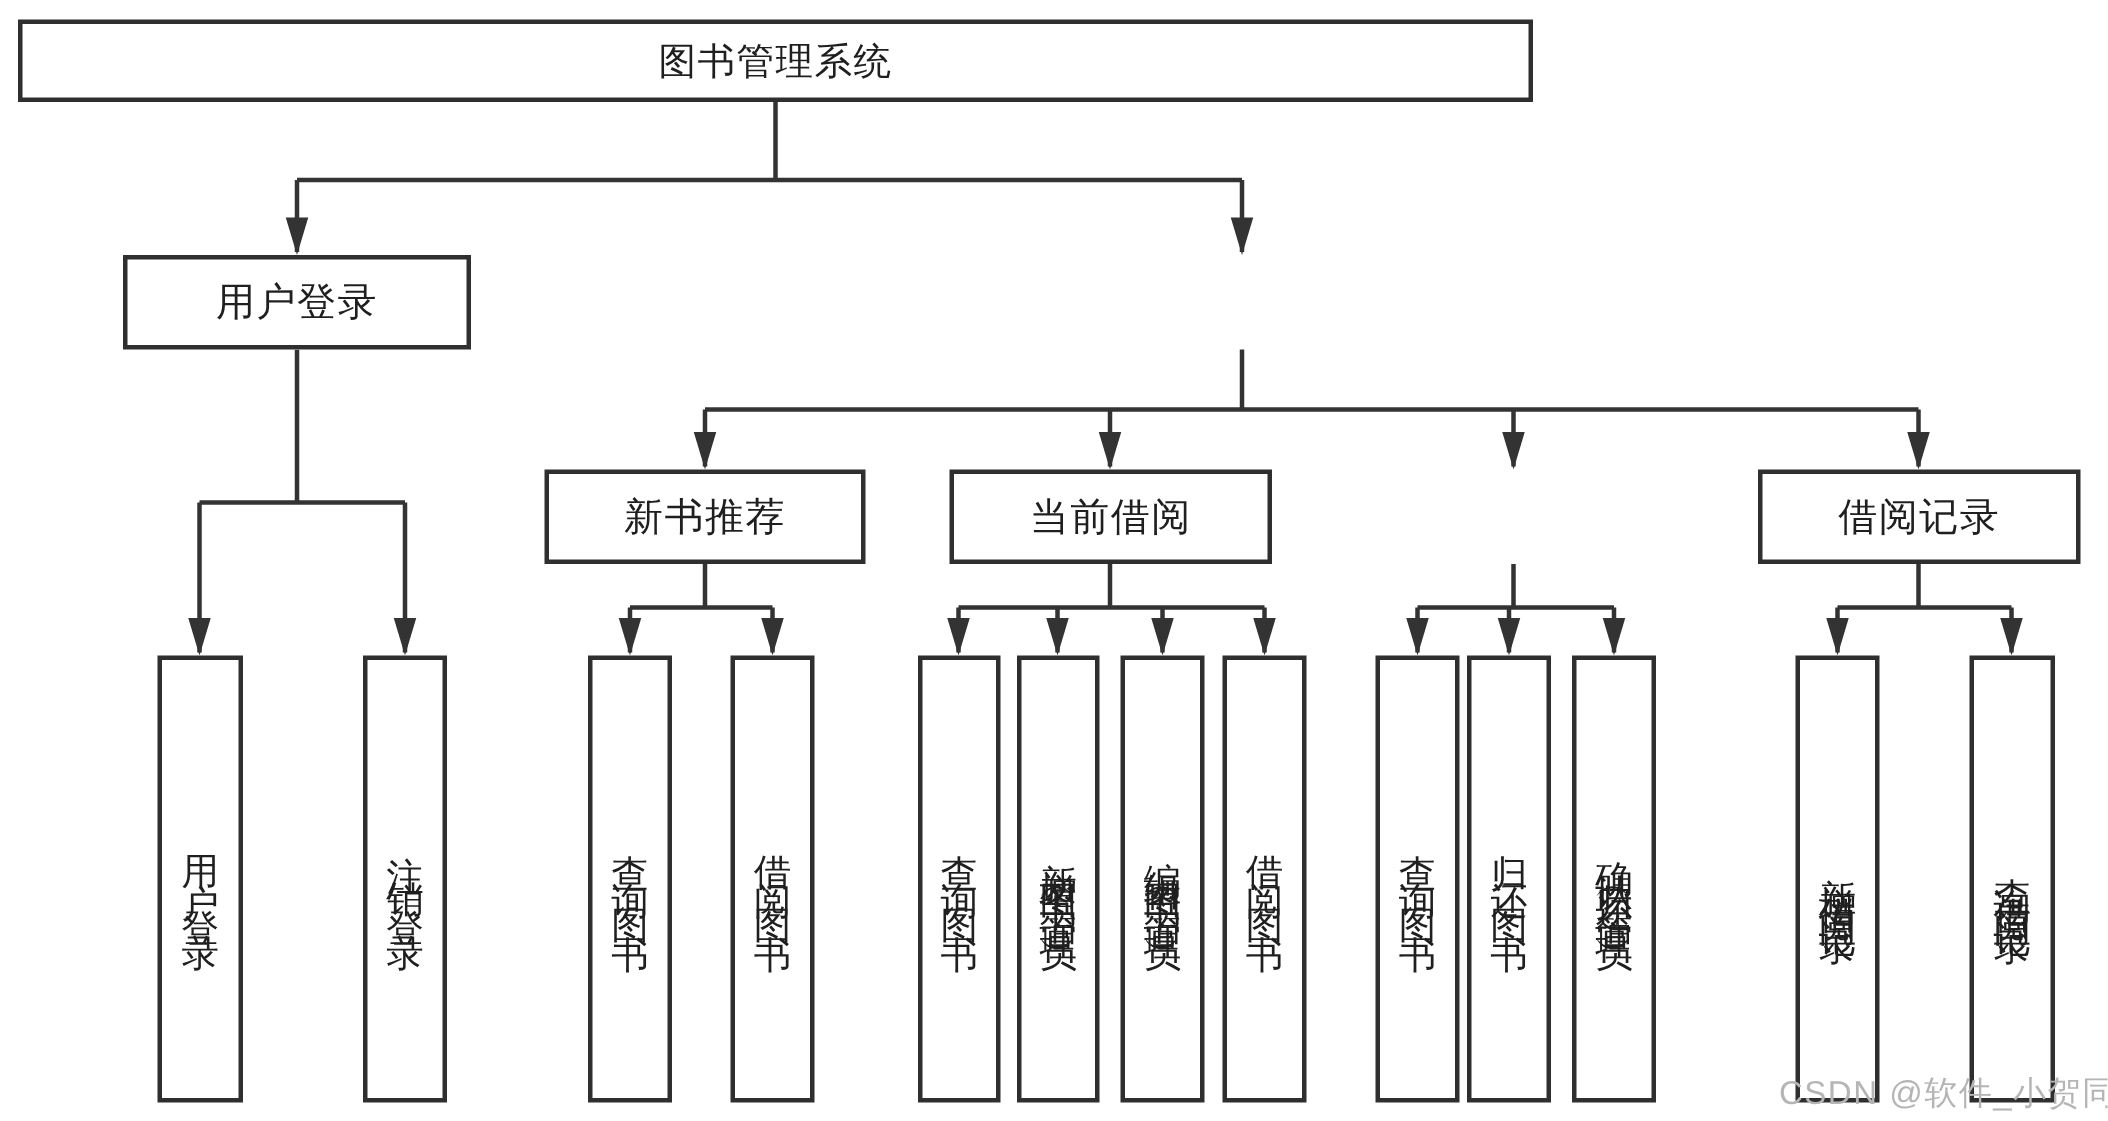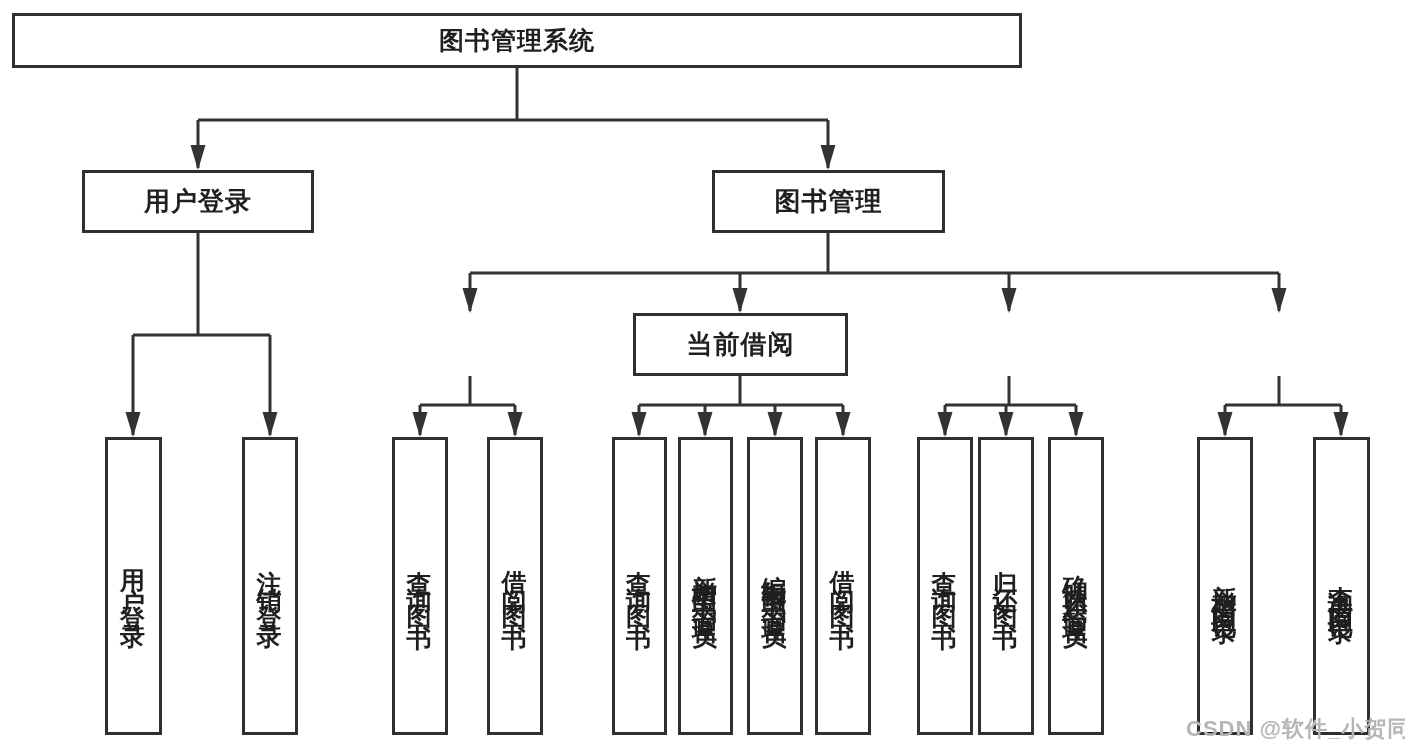--- a/index.html
+++ b/index.html
@@ -8,21 +8,21 @@
     --text:#1f1f1f;
     --wm:#b5b5b5;
     --bg:#ffffff;
   }
   *{margin:0;padding:0;box-sizing:border-box;}
   body{
     width:1405px;height:747px;overflow:hidden;
     background:var(--bg);
     font-family:"Liberation Sans","DejaVu Sans",sans-serif;
   }
-  .canvas{position:relative;width:1265px;height:747px;background:var(--bg);font-weight:bold;}
+  .canvas{position:relative;width:1265px;height:747px;background:var(--bg);}
   svg.connector-layer{position:absolute;left:0;top:0;width:1405px;height:747px;}
   .conn{stroke:var(--line);stroke-width:3;fill:none;}
   .arrow{fill:var(--line);stroke:none;}
   .node{
     position:absolute;
     border:3px solid var(--border);
     background:#fff;
     color:var(--text);
     display:flex;align-items:center;justify-content:center;
     text-align:center;
@@ -105,26 +105,29 @@
       <polygon points="1333.5,412 1348.5,412 1341,437" class="arrow"></polygon>
     </svg>
 
   <div class="node h root" style="left:12px;top:13px;width:1010px;height:55px">
     <span>图书管理系统</span>
   </div>
 
   <div class="node h" style="left:82px;top:170px;width:232px;height:63px">
     <span>用户登录</span>
   </div>
-  <div class="node h" style="left:712px;top:170px;width:233px;height:63px">
-    <span>图书管理</span>
+
+  <div class="node h" style="left:363px;top:313px;width:214px;height:63px">
+    <span>新书推荐</span>
   </div>
-
   <div class="node h" style="left:633px;top:313px;width:215px;height:63px">
     <span>当前借阅</span>
+  </div>
+  <div class="node h" style="left:1172px;top:313px;width:215px;height:63px">
+    <span>借阅记录</span>
   </div>
 
   <div class="node v loose" style="left:105px;top:437px;width:57px;height:298px">
     <span>用户登录</span>
   </div>
   <div class="node v loose" style="left:242px;top:437px;width:56px;height:298px">
     <span>注销登录</span>
   </div>
 
   <div class="node v loose" style="left:392px;top:437px;width:56px;height:298px">

